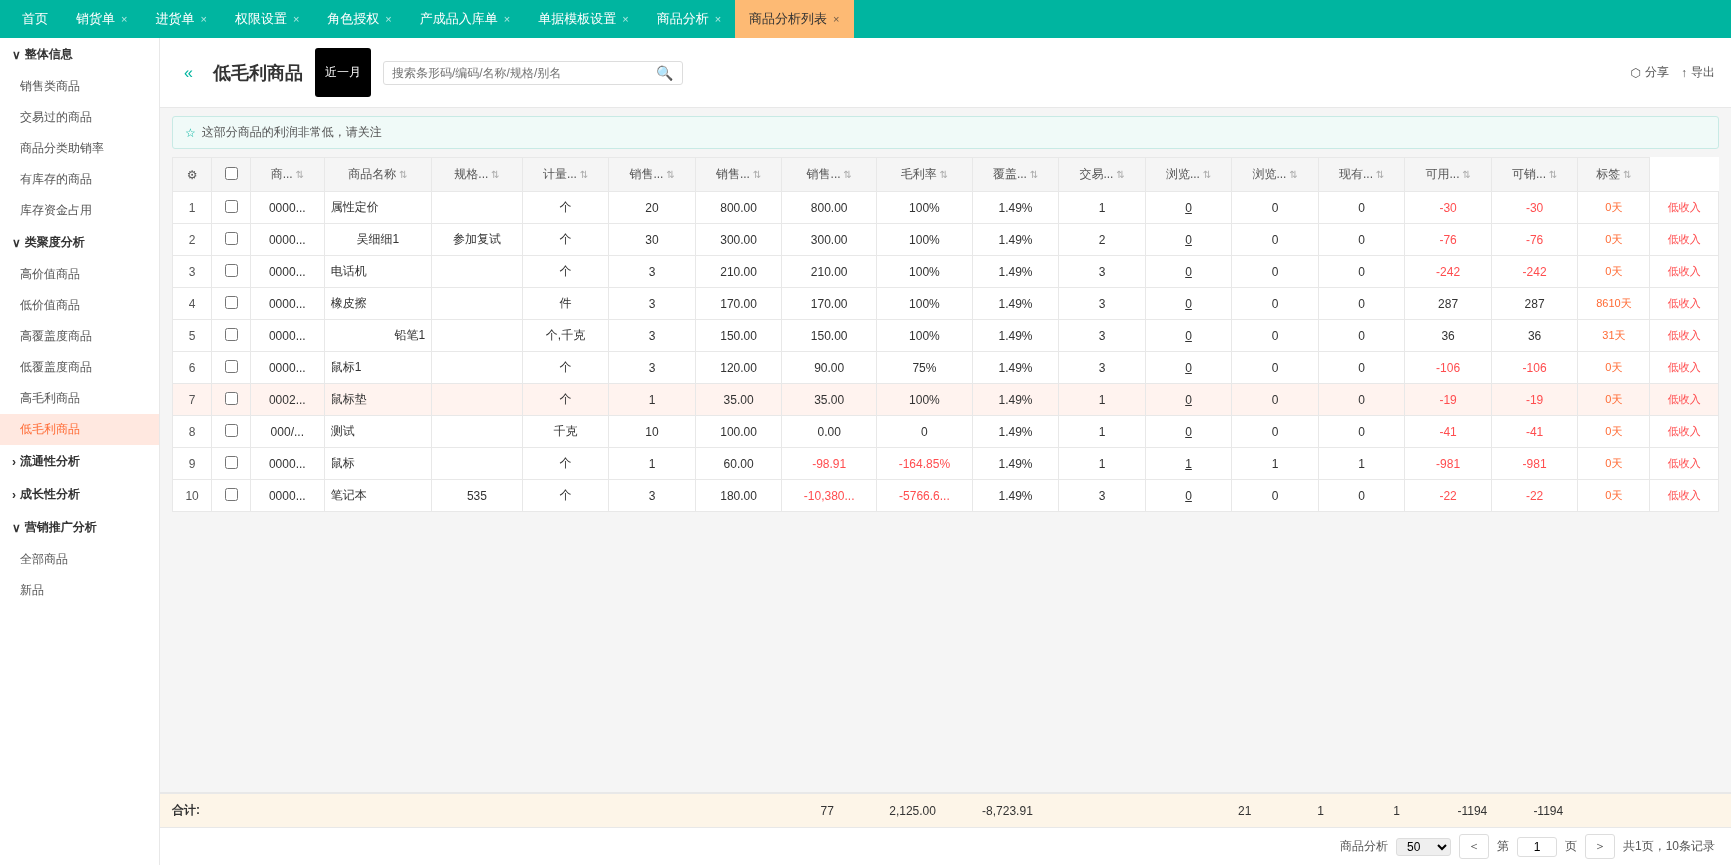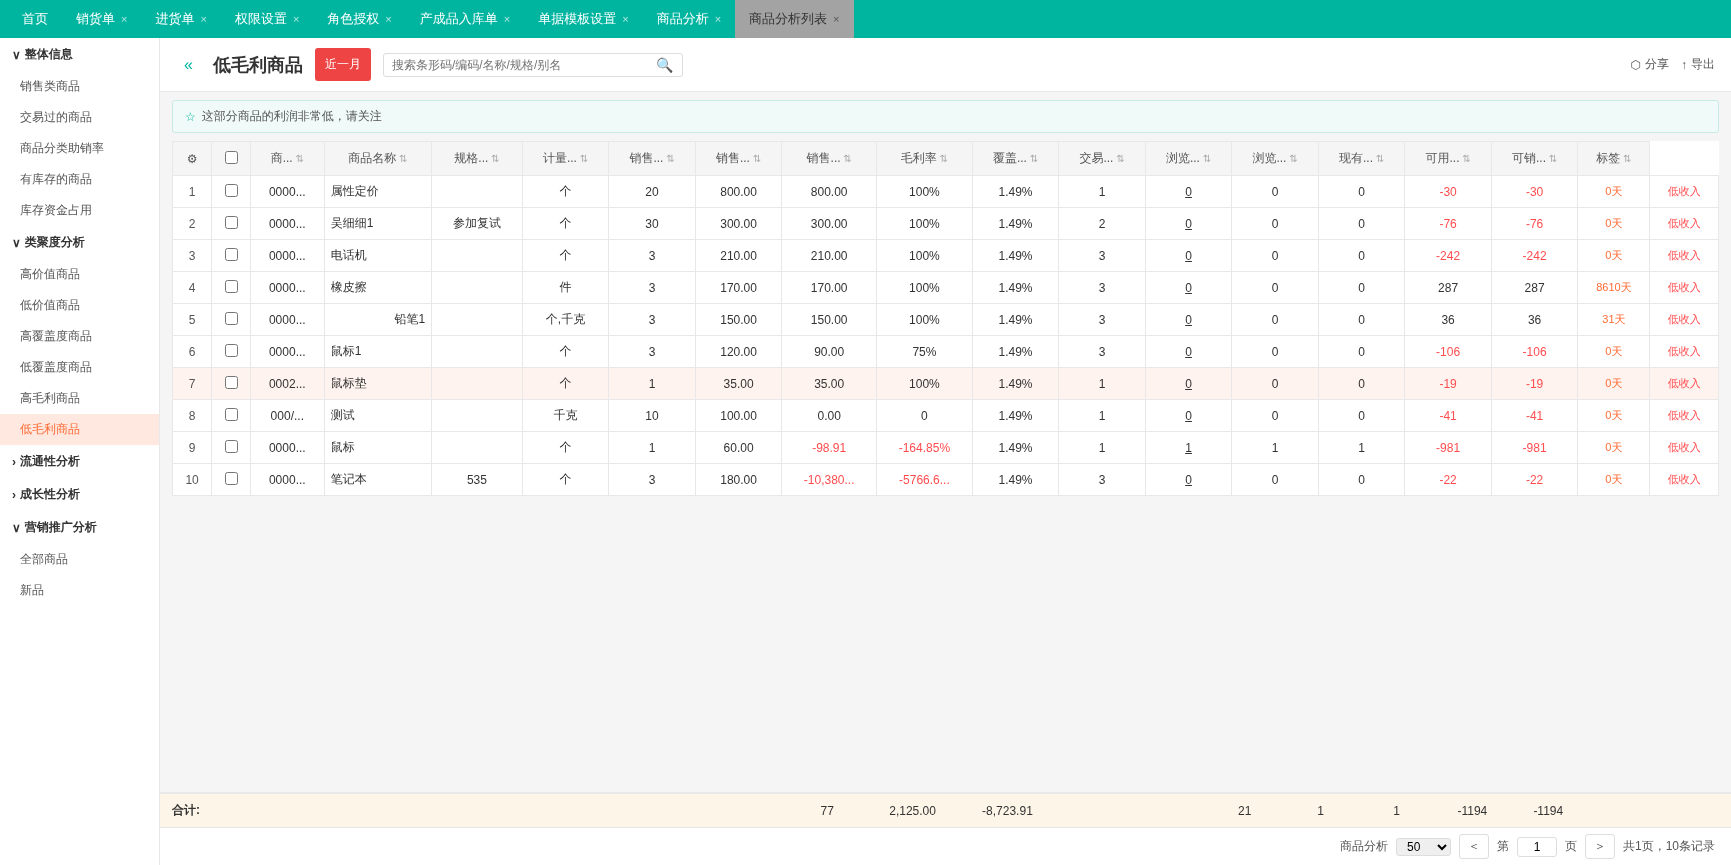--- a/index.html
+++ b/index.html
@@ -1,40 +1,40 @@
 <!DOCTYPE html>
 <html><head>
   <meta charset="utf-8">
   <style>
     * { margin: 0; padding: 0; box-sizing: border-box; }
     body { font-family: 'Microsoft YaHei', Arial, sans-serif; font-size: 12px; background: #f5f5f5; color: #333; width: 1731px; min-height: 865px; overflow-x: hidden; }
 
     
     .top-nav { background: #00b5a0; display: flex; align-items: center; height: 38px; padding: 0 8px; }
     .top-nav .nav-item { color: #fff; padding: 0 14px; height: 38px; display: flex; align-items: center; cursor: pointer; font-size: 13px; white-space: nowrap; }
-    .top-nav .nav-item.active { background: #a3a3a3; color: #333; }
+    .top-nav .nav-item.active { background: #fdba74; color: #333; }
     .top-nav .nav-item .close-x { margin-left: 6px; font-size: 11px; opacity: 0.7; }
 
     
     .main-layout { display: flex; height: calc(865px - 38px); }
 
     
     .sidebar { width: 160px; background: #fff; border-right: 1px solid #e8e8e8; overflow-y: auto; flex-shrink: 0; }
     .sidebar-group { }
     .sidebar-group-title { padding: 8px 12px; color: #333; font-weight: bold; cursor: pointer; display: flex; align-items: center; gap: 4px; font-size: 12px; }
     .sidebar-item { padding: 7px 12px 7px 20px; cursor: pointer; color: #555; font-size: 12px; }
     .sidebar-item.active { background: #ffe8e0; color: #ff6b35; }
 
     
     .content { flex: 1; overflow: hidden; display: flex; flex-direction: column; }
 
     
     .content-header { background: #fff; padding: 10px 16px; display: flex; align-items: center; gap: 12px; border-bottom: 1px solid #e8e8e8; }
     .page-title { font-size: 18px; font-weight: bold; color: #333; }
-    .date-filter-btn { background: #ef4444; color: #fff; border: none; padding: 8px 10px; border-radius: 3px; cursor: pointer; font-size: 12px; }
+    .date-filter-btn { background: #000000; color: #fff; border: none; padding: 16px 10px; border-radius: 3px; cursor: pointer; font-size: 12px; }
     .search-box { display: flex; border: 1px solid #ddd; border-radius: 3px; padding: 3px 8px; gap: 4px; flex: 1; max-width: 300px; }
     .search-box input { border: none; outline: none; font-size: 12px; width: 100%; color: #999; }
     .search-icon { color: #aaa; font-size: 14px; cursor: pointer; }
     .header-actions { margin-left: auto; display: flex; gap: 12px; }
     .action-btn { display: flex; align-items: center; gap: 4px; color: #555; cursor: pointer; font-size: 12px; }
 
     
     .collapse-btn { color: #00b5a0; cursor: pointer; font-size: 16px; padding: 0 8px; }
 
     
@@ -231,21 +231,21 @@
       <td>0</td>
       <td class="red-val">-30</td>
       <td class="red-val">-30</td>
       <td class="tag-zero">0天</td>
       <td class="tag-low-income">低收入</td>
     </tr>
             <tr>
       <td class="row-index">2</td>
       <td><input type="checkbox" style=""></td>
       <td>0000...</td>
-      <td style="text-align:left">吴细细1</td>
+      <td style="text-align:center">吴细细1</td>
       <td>参加复试</td>
       <td>个</td>
       <td>30</td>
       <td>300.00</td>
       <td class="">300.00</td>
       <td class="">100%</td>
       <td>1.49%</td>
       <td>2</td>
       <td><span class="underline-val">0</span></td>
       <td>0</td>

